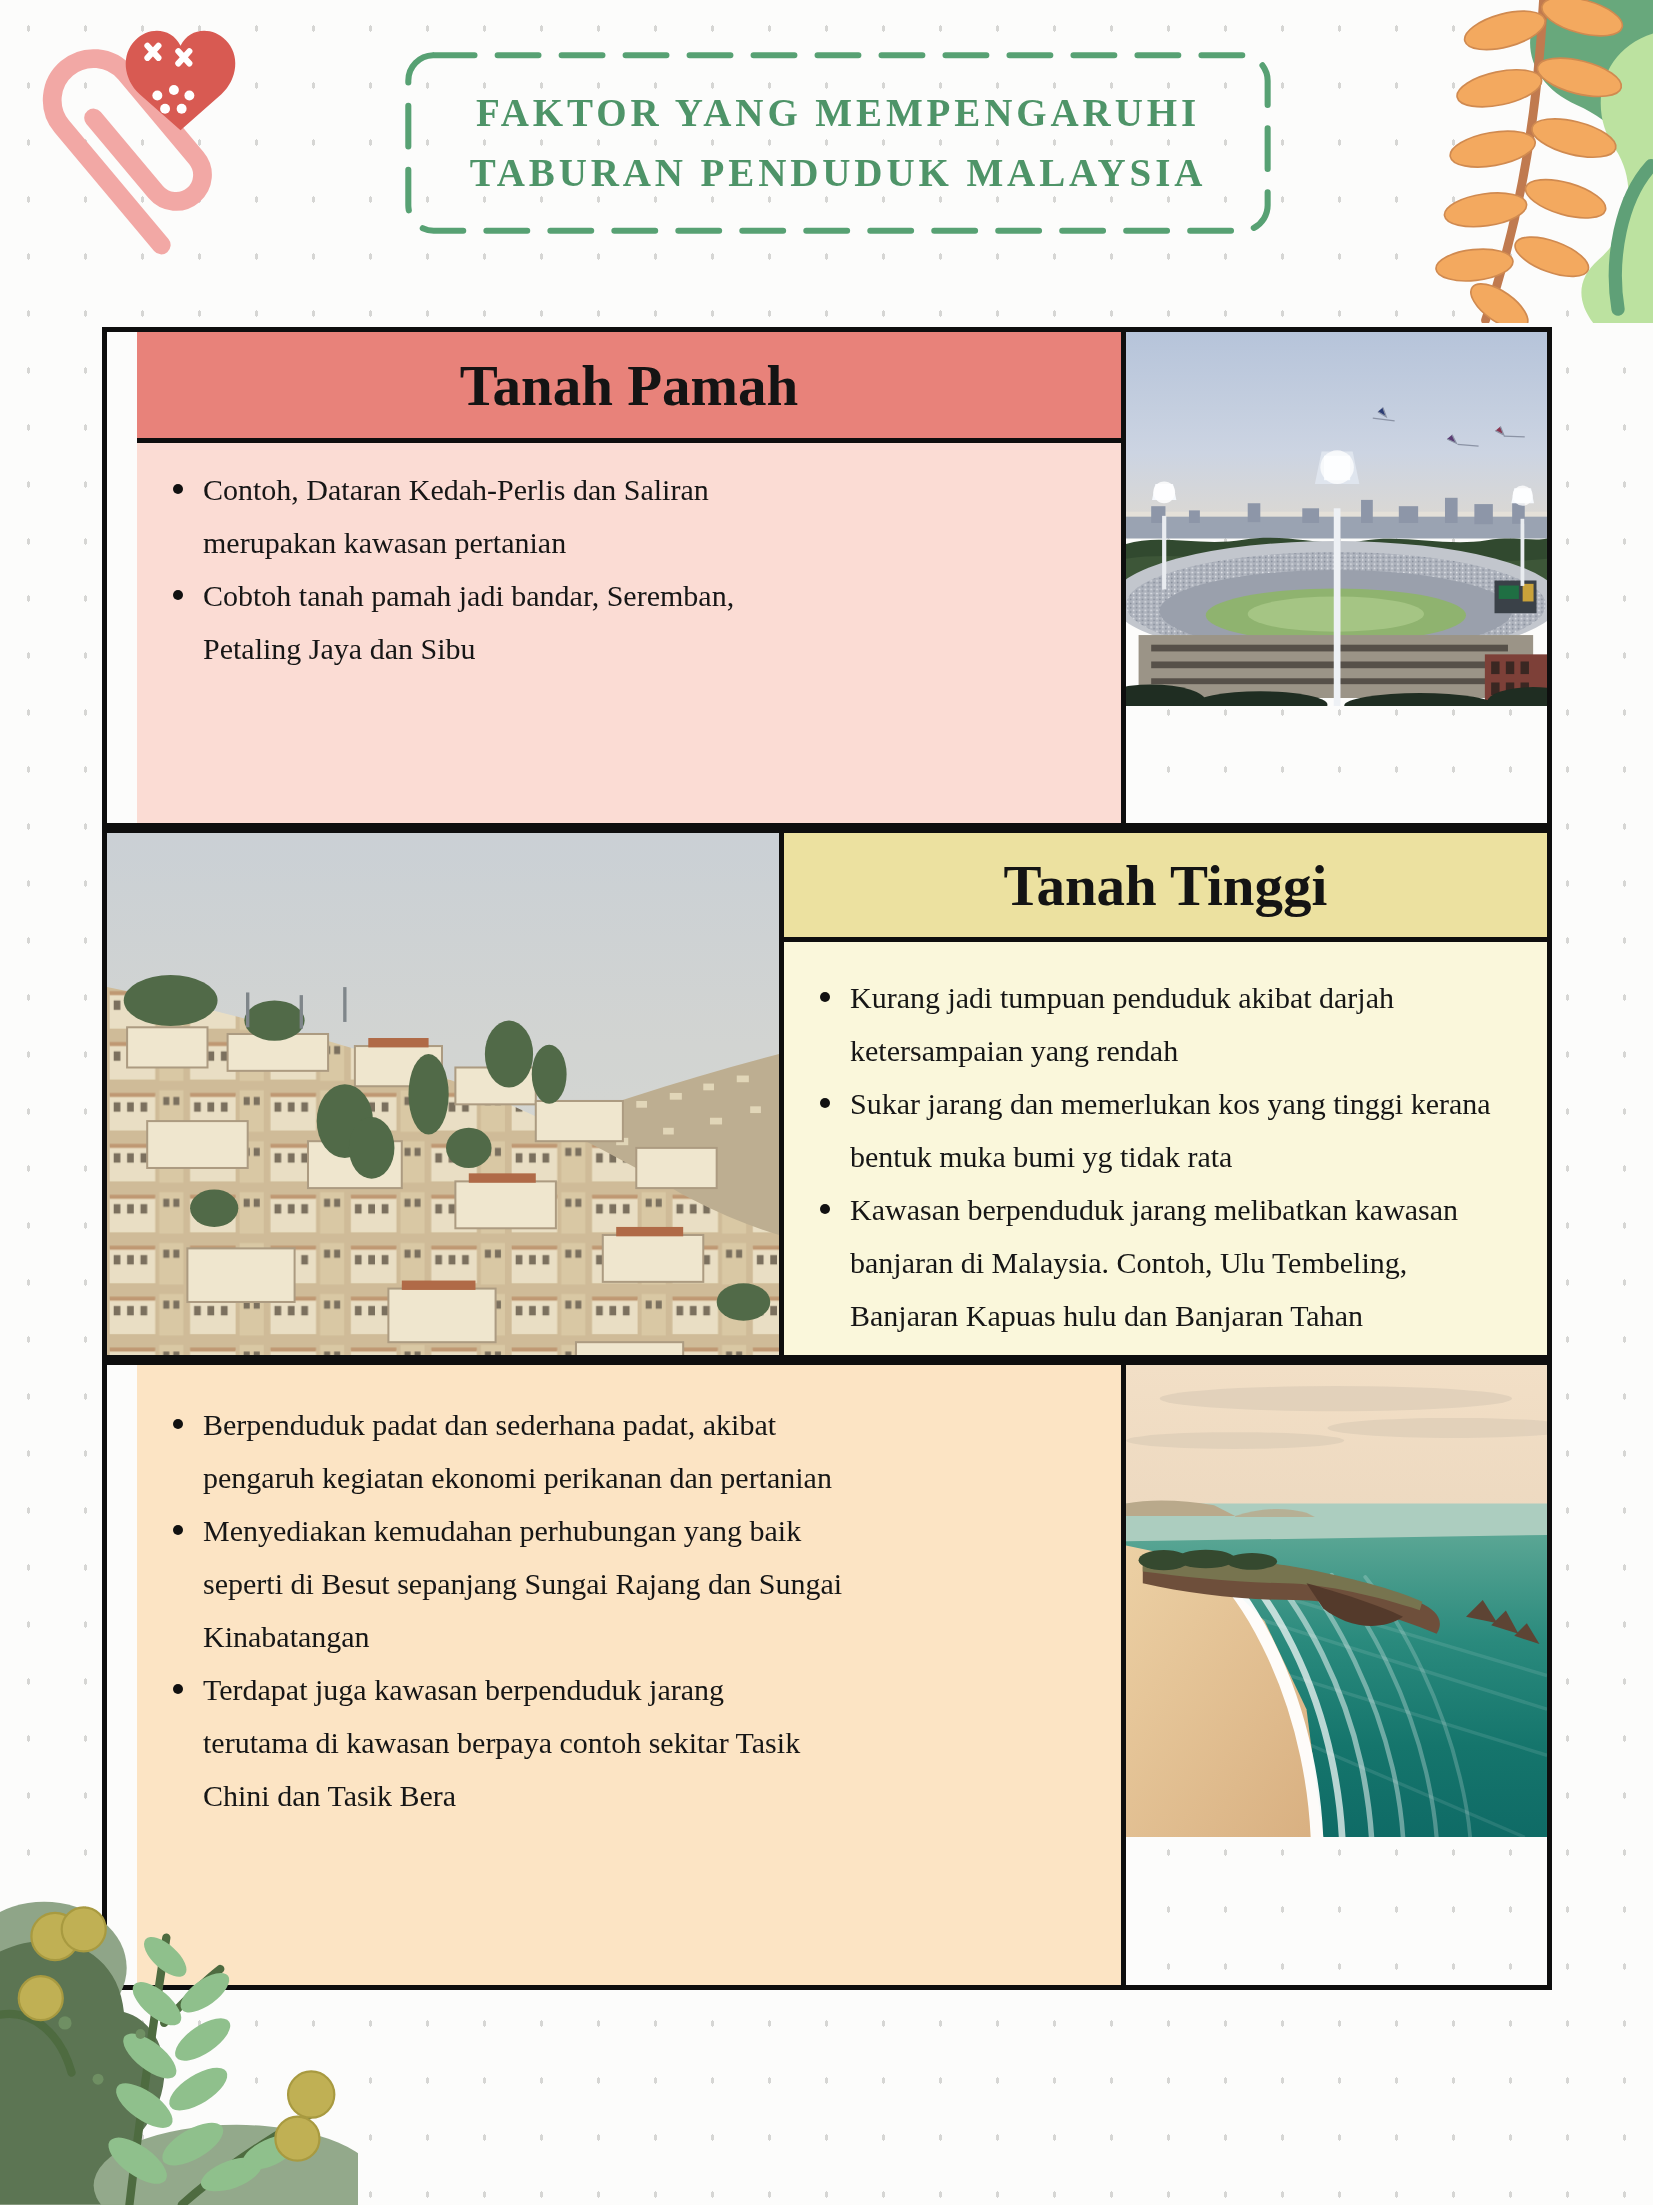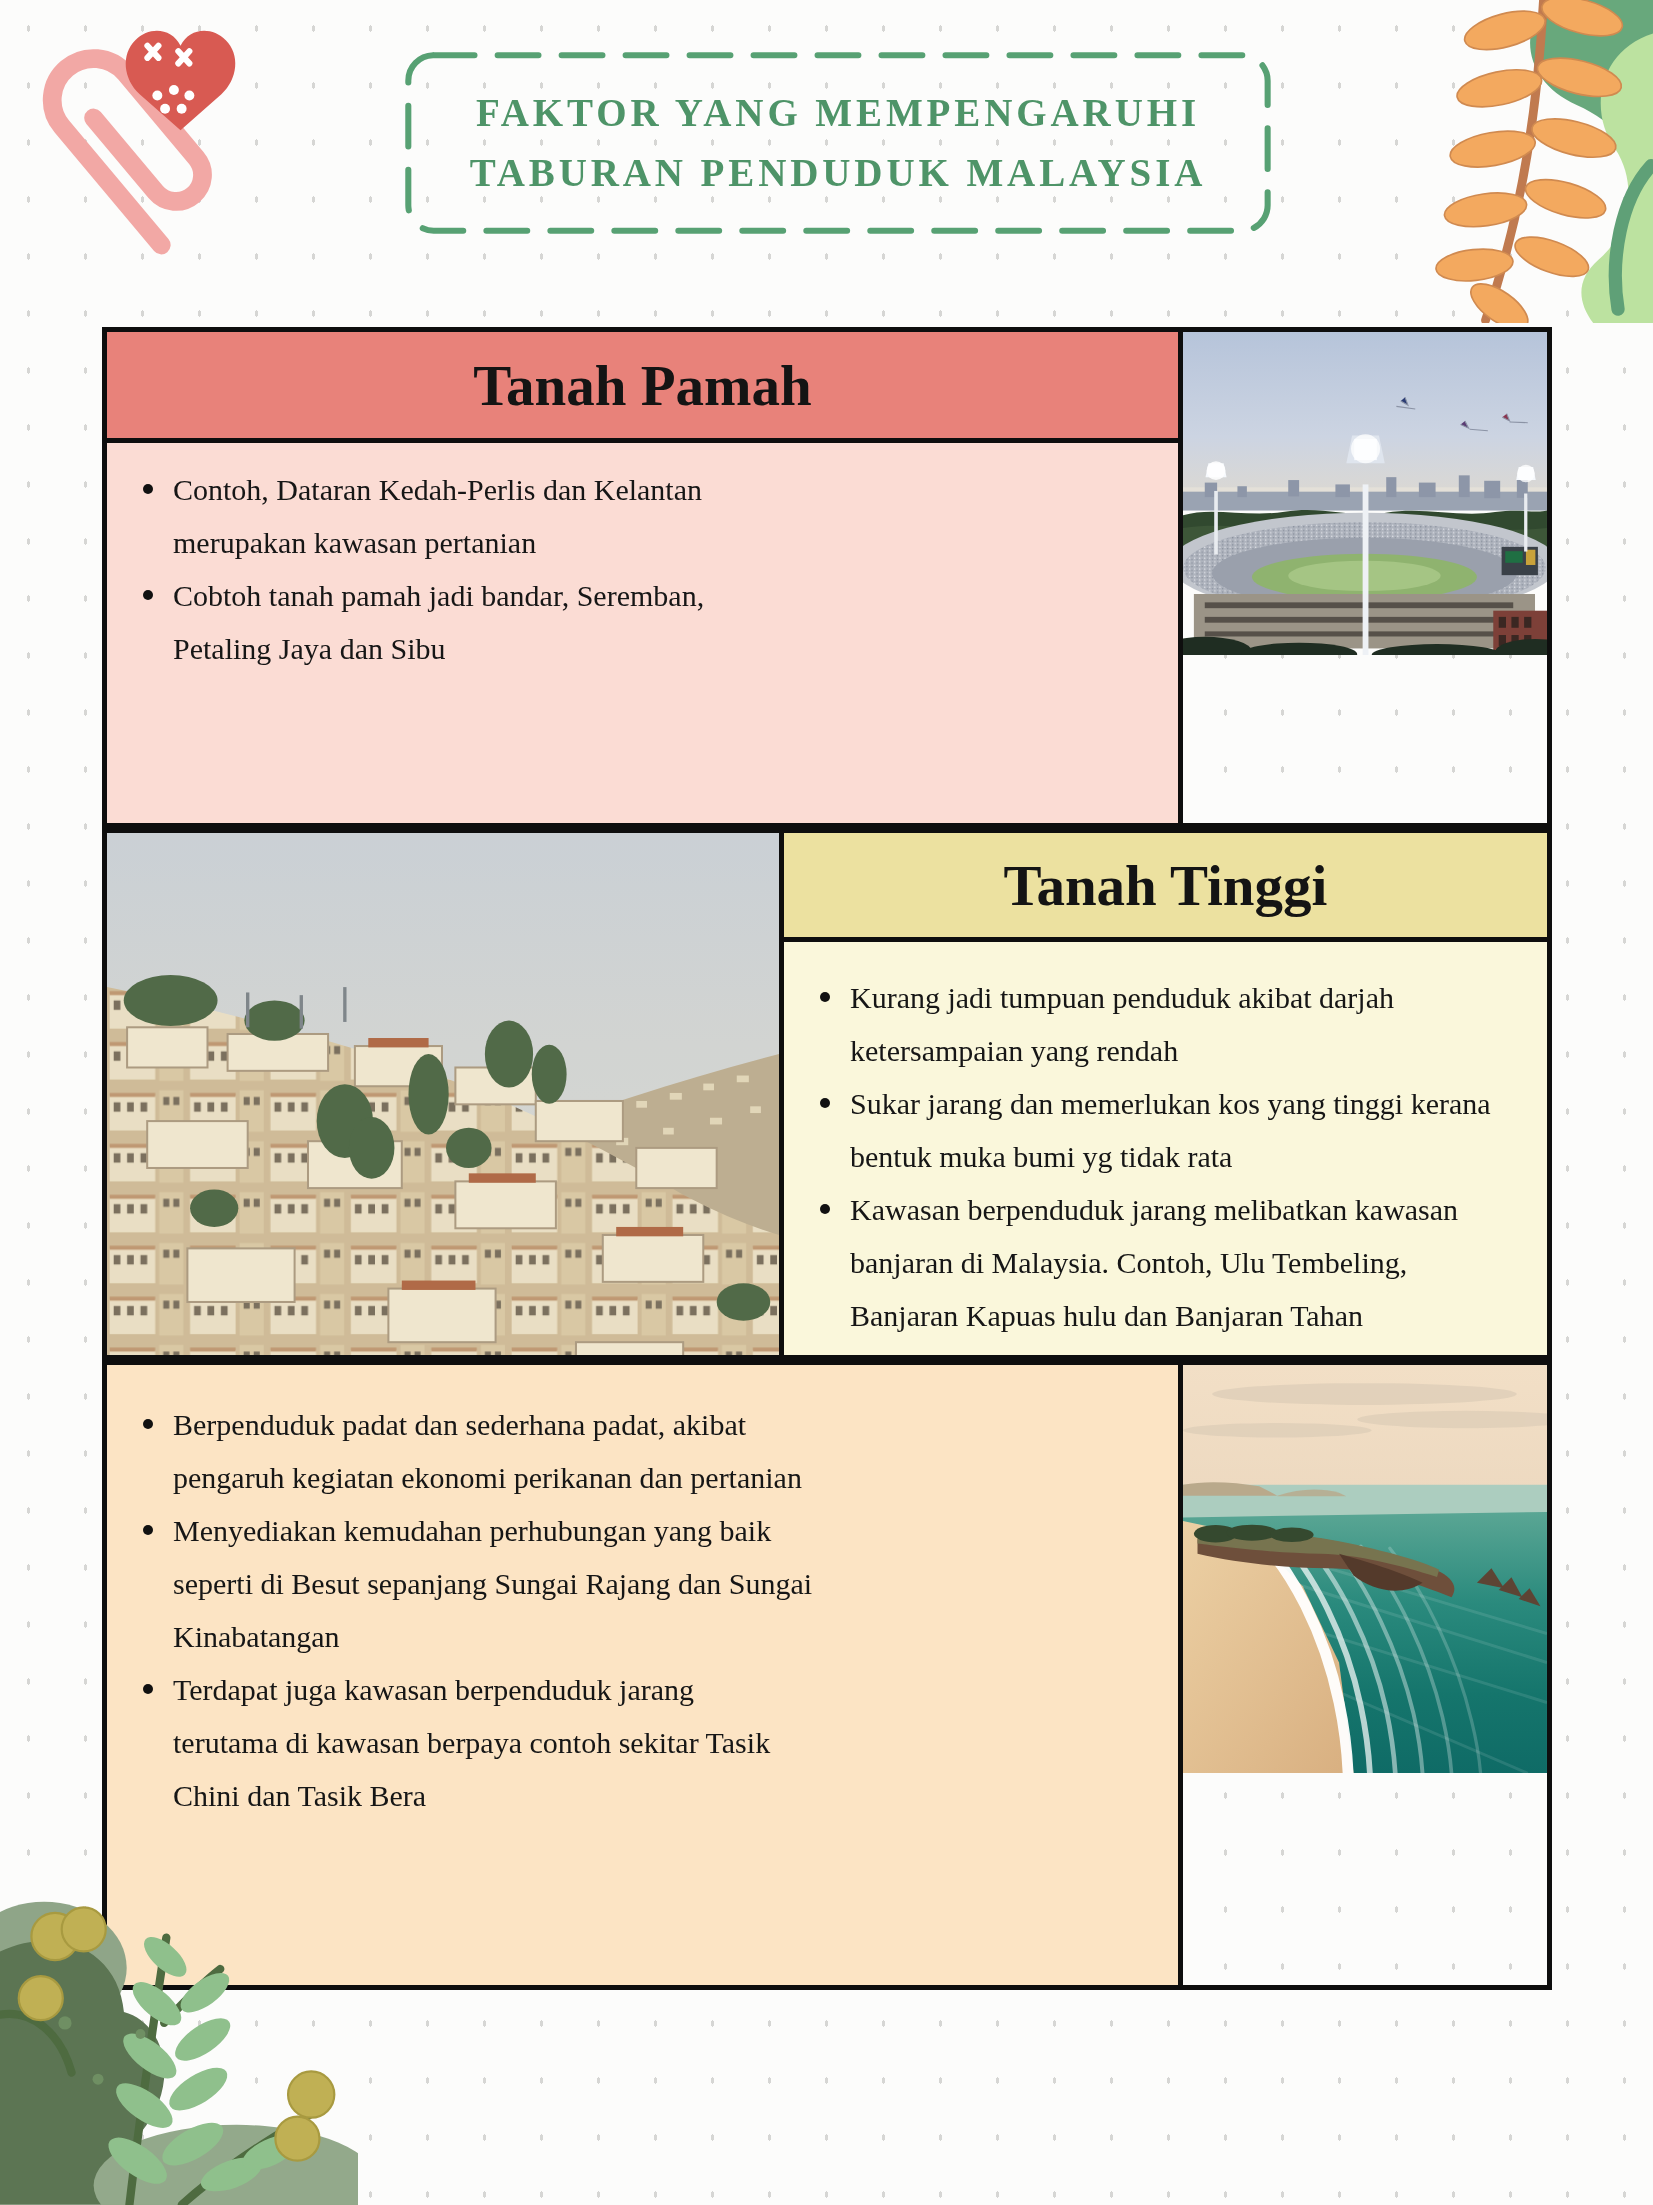--- a/index.html
+++ b/index.html
@@ -20,21 +20,21 @@
     position:absolute;inset:0;display:flex;align-items:center;justify-content:center;
     text-align:center;font-weight:bold;font-size:39px;line-height:60px;
     letter-spacing:3.9px;color:#4e9468;white-space:pre-line;
   }
   
   .row{position:absolute;left:102px;width:1450px;display:flex;border:5px solid #0e0e0e;box-sizing:border-box;}
   .row1{top:327px;height:501px;}
   .row2{top:828px;height:532px;}
   .row3{top:1360px;height:630px;}
   .panel{box-sizing:border-box;display:flex;flex-direction:column;height:100%;}
-  .panel-left{width:1076px;border-right:5px solid #0e0e0e;}
+  .panel-left{width:989px;border-right:5px solid #0e0e0e;margin-left:30px;}
   .panel-right{width:768px;border-left:5px solid #0e0e0e;}
   .photo{flex:1;position:relative;overflow:hidden;}
   .photo svg{position:absolute;inset:0;display:block;}
   .sec-header{
     box-sizing:border-box;border-bottom:5px solid #0e0e0e;
     display:flex;align-items:center;justify-content:center;
   }
   .sec-header h2{margin:0;font-size:57px;font-weight:bold;color:#141414;letter-spacing:0;}
   .row1 .sec-header{height:111px;background:#e8827a;}
   .row2 .sec-header{height:109px;background:#ece1a0;}
@@ -110,21 +110,21 @@
 TABURAN PENDUDUK MALAYSIA</div>
   </div>
 
   <div class="row row1">
     <section class="panel panel-left">
       <header class="sec-header">
         <h2>Tanah Pamah</h2>
       </header>
       <div class="sec-body">
         <ul class="bullets">
-          <li>Contoh, Dataran Kedah-Perlis dan Kelantan
+          <li>Contoh, Dataran Kedah-Perlis dan Saliran
 merupakan kawasan pertanian</li>
           <li>Cobtoh tanah pamah jadi bandar, Seremban,
 Petaling Jaya dan Sibu</li>
         </ul>
       </div>
     </section>
     <figure class="photo" style="margin:0;">
       <svg viewBox="0 0 1003 891" preserveAspectRatio="none">
         <defs>
           <linearGradient id="sky1" x1="0" y1="0" x2="0" y2="1">

